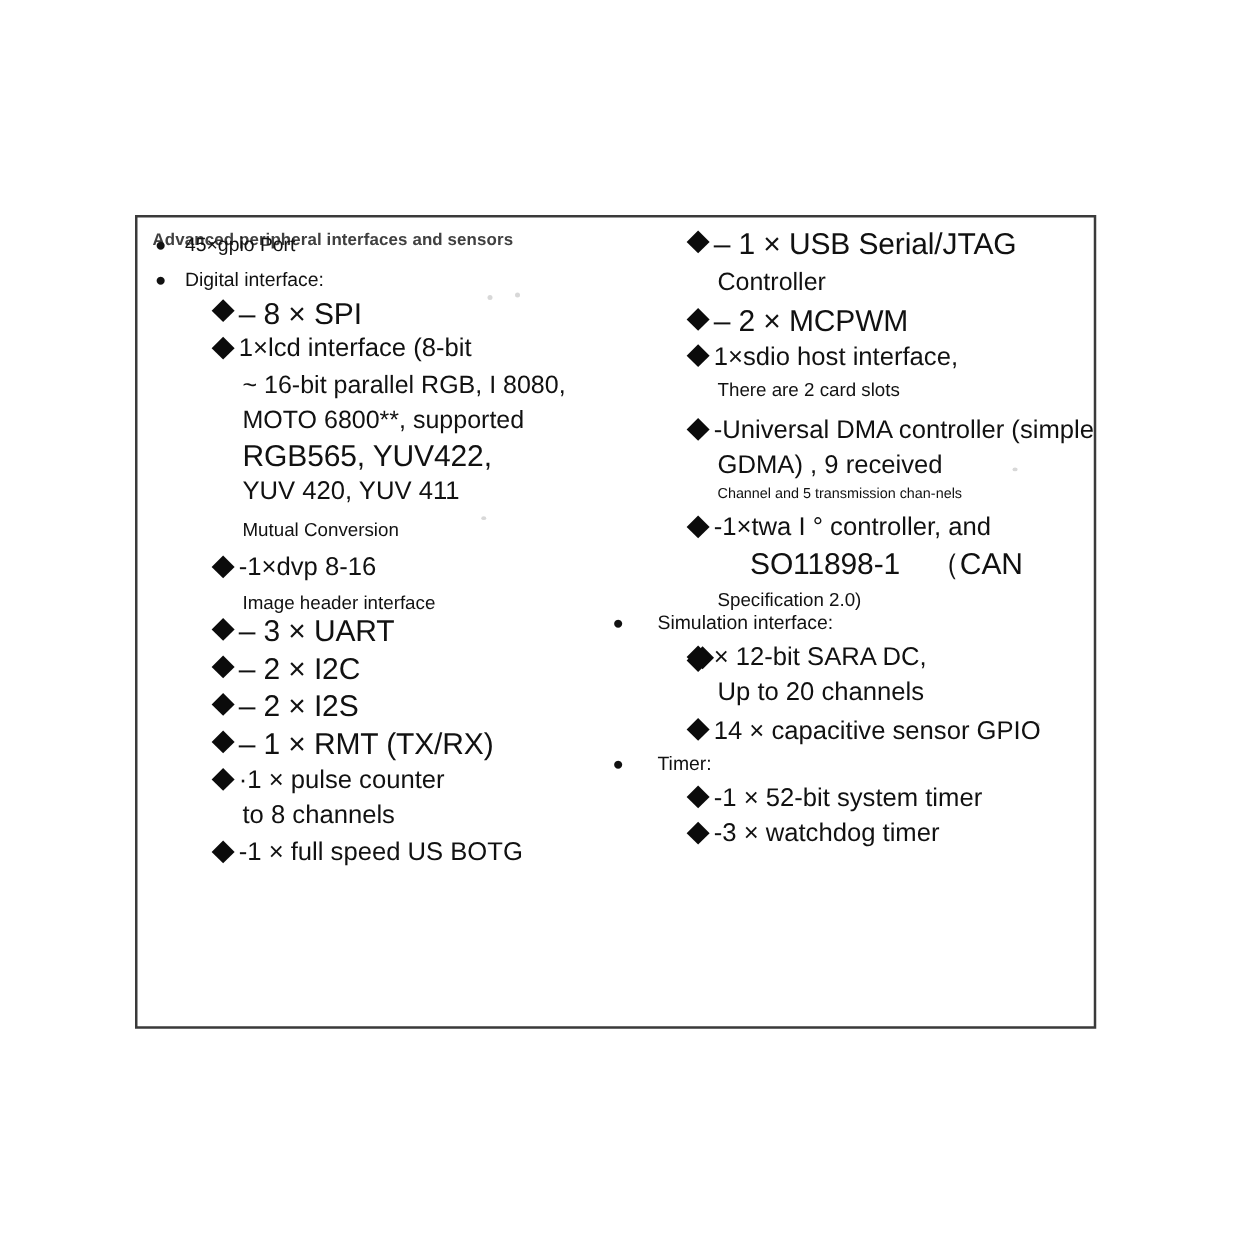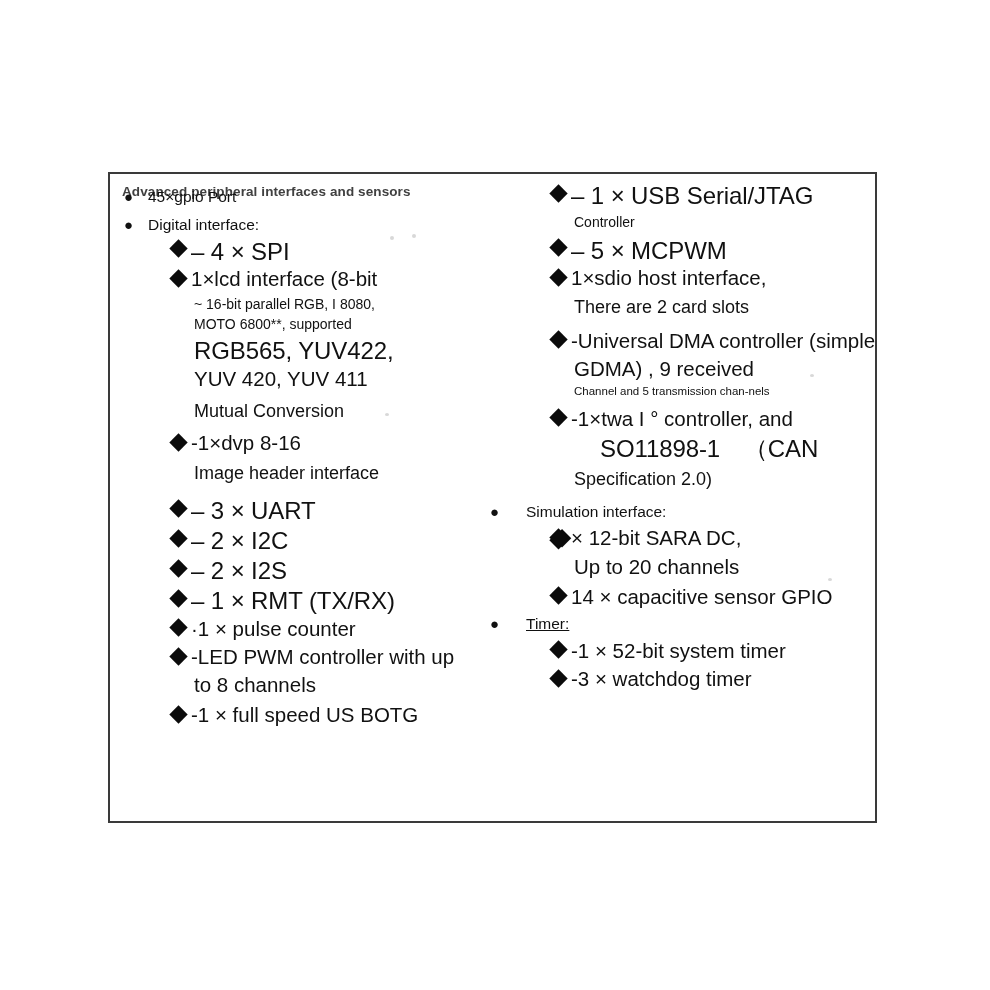--- a/index.html
+++ b/index.html
@@ -105,30 +105,30 @@
   .lvl-cont {
     padding-left: 84px;
   }
   .lvl-cont2 {
     padding-left: 110px;
   }
 
   
   .t-big   { font-size: 24px;   line-height: 1.16; letter-spacing: -0.1px; }
   .t-med   { font-size: 20.5px; line-height: 1.18; }
-  .t-norm  { font-size: 14px;   line-height: 1.20; text-align: right; }
-  .t-small { font-size: 18px; line-height: 1.22; }
+  .t-norm  { font-size: 20px;   line-height: 1.20; text-align: right; }
+  .t-small { font-size: 15px; line-height: 1.22; }
   .t-tiny  { font-size: 11.5px; line-height: 1.18; white-space: normal; }
 
   .mb2  { margin-bottom: 2px; }
   .mb4  { margin-bottom: 4px; }
   .mb6  { margin-bottom: 6px; }
   .mb8  { margin-bottom: 8px; }
   .mb10 { margin-bottom: 10px; }
-  .mb12 { margin-bottom: 12px; }
+  .mb12 { }
   .pad-top-8  { padding-top: 8px; }
   .pad-top-14 { padding-top: 14px; }
 
   
   .artifact {
     position: absolute;
     background: #d8d8d8;
     border-radius: 50%;
     pointer-events: none;
   }
@@ -156,21 +156,21 @@
 
       <div class="line lvl-dot mb4">
         <span class="dot">●</span>
         <span class="txt">Digital interface:</span>
       </div>
 
       <div class="line lvl-dia mb2">
         <span class="dia">
             <span class="dia-shape"></span>
           </span>
-        <span class="t-big">– 4 × SPI</span>
+        <span class="t-big">– 8 × SPI</span>
       </div>
 
       <div class="line lvl-dia mb4">
         <span class="dia">
             <span class="dia-shape"></span>
           </span>
         <span class="t-med">1×lcd interface (8-bit</span>
       </div>
 
       <div class="line lvl-cont mb4">
@@ -225,26 +225,20 @@
         <span class="t-big">– 1 × RMT (TX/RX)</span>
       </div>
 
       <div class="line lvl-dia mb4">
         <span class="dia">
             <span class="dia-shape"></span>
           </span>
         <span class="t-med">·1 × pulse counter</span>
       </div>
 
-      <div class="line lvl-dia mb4">
-        <span class="dia">
-            <span class="dia-shape"></span>
-          </span>
-        <span class="t-med">-LED PWM controller with up</span>
-      </div>
       <div class="line lvl-cont mb6">
         <span class="t-med">to 8 channels</span>
       </div>
 
       <div class="line lvl-dia">
         <span class="dia">
             <span class="dia-shape"></span>
           </span>
         <span class="t-med">-1 × full speed US BOTG</span>
       </div>
@@ -260,21 +254,21 @@
         <span class="t-big">– 1 × USB Serial/JTAG</span>
       </div>
       <div class="line lvl-cont mb6">
         <span class="t-norm">Controller</span>
       </div>
 
       <div class="line lvl-dia mb2">
         <span class="dia">
             <span class="dia-shape"></span>
           </span>
-        <span class="t-big">– 5 × MCPWM</span>
+        <span class="t-big">– 2 × MCPWM</span>
       </div>
 
       <div class="line lvl-dia mb6">
         <span class="dia">
             <span class="dia-shape"></span>
           </span>
         <span class="t-med">1×sdio host interface,</span>
       </div>
       <div class="line lvl-cont mb10">
         <span class="t-small">There are 2 card slots</span>
@@ -324,21 +318,21 @@
 
       <div class="line lvl-dia mb6">
         <span class="dia">
             <span class="dia-shape"></span>
           </span>
         <span class="t-med">14 × capacitive sensor GPIO</span>
       </div>
 
       <div class="line lvl-dot mb6" style="padding-left:0px;">
         <span class="dot">●</span>
-        <span class="txt t-med" style="padding-left:22px;text-decoration:underline;">Timer:</span>
+        <span class="txt t-med" style="padding-left:22px;">Timer:</span>
       </div>
 
       <div class="line lvl-dia mb4">
         <span class="dia">
             <span class="dia-shape"></span>
           </span>
         <span class="t-med">-1 × 52-bit system timer</span>
       </div>
       <div class="line lvl-dia">
         <span class="dia">

